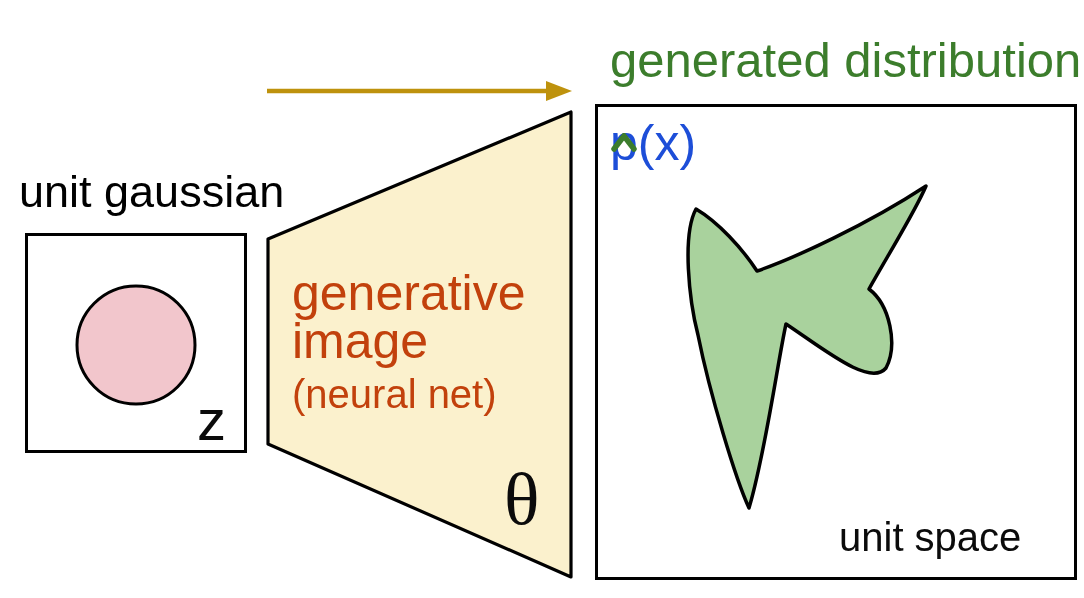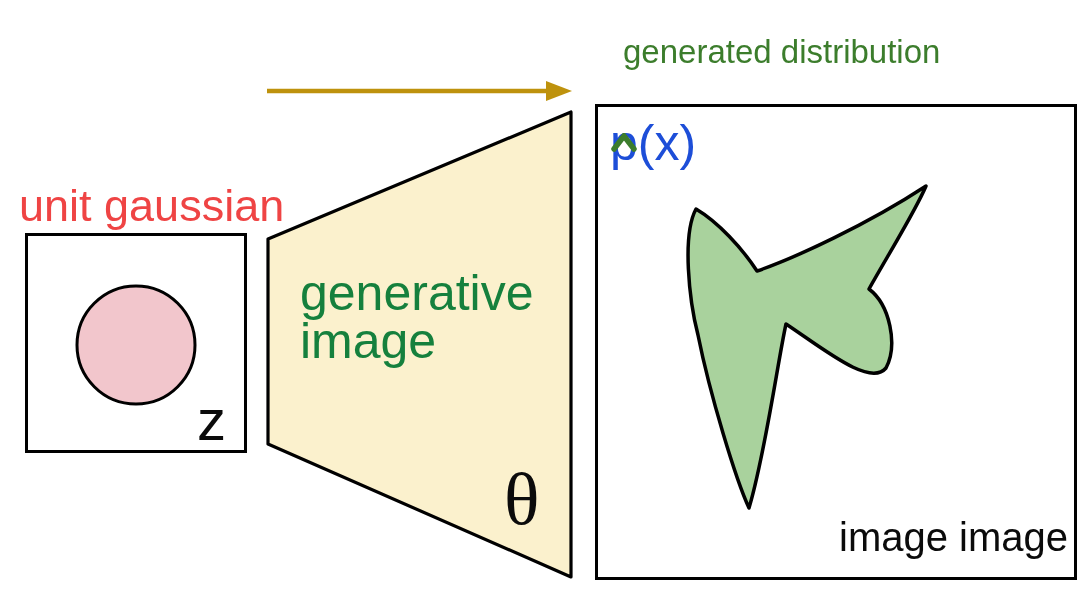--- a/index.html
+++ b/index.html
@@ -14,40 +14,40 @@
     background: #ffffff;
     overflow: hidden;
   }
   #shape-layer {
     position: absolute;
     left: 0; top: 0;
   }
   .abs { position: absolute; white-space: nowrap; }
 
   .red-label {
-    left: 19px; top: 182px;
+    left: 19px; top: 168px;
     font-size: 45px;
     line-height: 1.05;
-    color: #ef4444;
+    color: #000000;
   }
   .green-title {
-    left: 623px; top: 35px;
-    font-size: 33px;
+    left: 610px; top: 35px;
+    font-size: 49px;
     line-height: 1.05;
     color: #3c7d2c;
   }
   .z-label {
     left: 197px; top: 391px;
     font-size: 58px;
     line-height: 1;
     color: #0b0b0b;
   }
   .model-text {
-    left: 300px; top: 269px;
-    color: #15803d;
+    left: 292px; top: 269px;
+    color: #c2410c;
   }
   .model-text .big-line {
     font-size: 50px;
     line-height: 48px;
   }
   .model-text .small-line {
     font-size: 40px;
     line-height: 44px;
     margin-top: 7px;
   }
@@ -107,29 +107,30 @@
              C 689,300 682,235 696,209 Z" stroke="#000000" stroke-width="3.5" stroke-linejoin="round" fill="#a9d29d"></path>
   </svg>
 
   <div class="abs red-label">unit gaussian</div>
 
   <div class="abs z-label">z</div>
 
   <div class="abs model-text">
     <div class="big-line">generative</div>
     <div class="big-line">image</div>
+    <div class="small-line">(neural net)</div>
   </div>
 
   <div class="abs theta-label">θ</div>
 
   <div class="abs green-title">generated distribution</div>
 
   <div class="abs p-hat">
     <span class="hat-wrap">
       <svg width="26" height="19" viewBox="0 0 26 19">
         <polyline points="3,16 13,3 23,16" fill="none" stroke-width="5.5" stroke-linecap="round" stroke-linejoin="miter" stroke="#3c7d2c"></polyline>
       </svg>
     </span><span>p</span><span>(x)</span>
   </div>
 
-  <div class="abs image-space-label">image image</div>
+  <div class="abs image-space-label">unit space</div>
 
 </div>
 
 </body></html>

